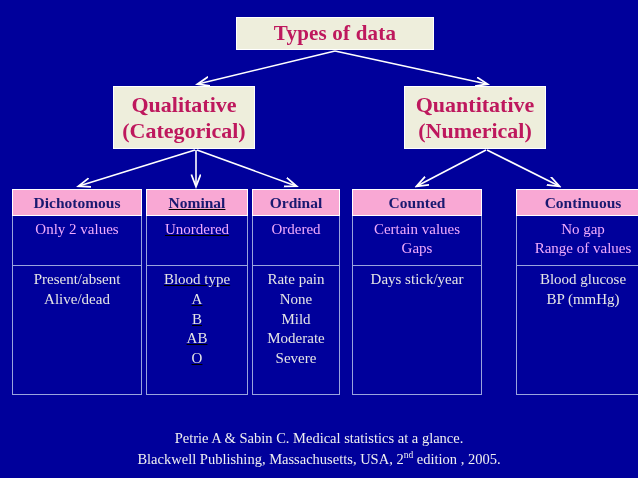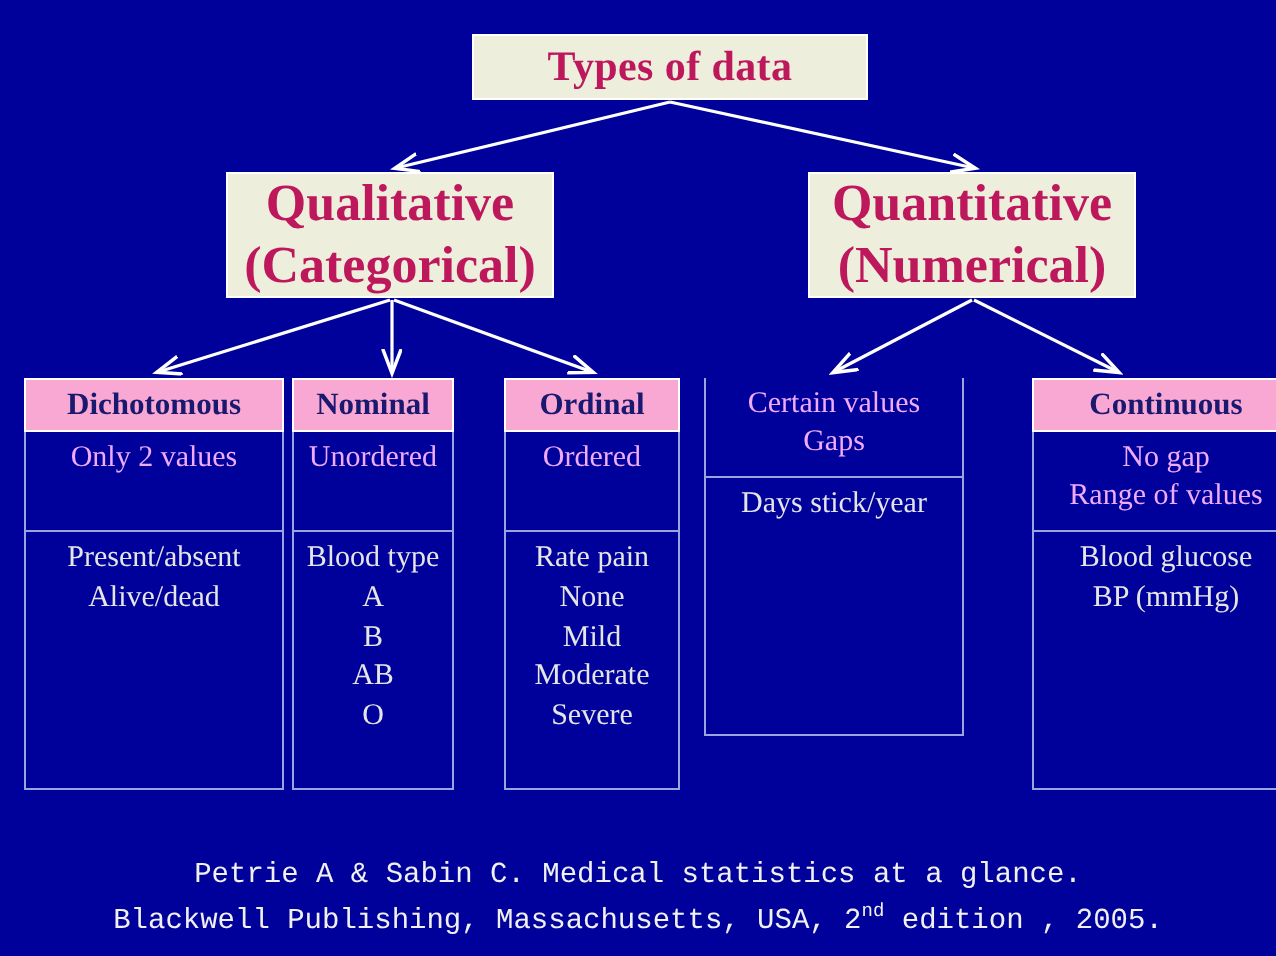--- a/index.html
+++ b/index.html
@@ -51,23 +51,23 @@
   #title-box {
     left: 236px;
     top: 17px;
     width: 198px;
     height: 33px;
     font-size: 21px;
     letter-spacing: 0.2px;
   }
 
   .tier2-box {
-    width: 164px;
+    width: 142px;
     height: 63px;
-    font-size: 26px;
+    font-size: 22px;
     top: 86px;
   }
   #qualitative-box { left: 113px; }
   #quantitative-box { left: 404px; }
   .tier2-box .line { display: block; white-space: nowrap; }
 
   
   .column {
     position: absolute;
     top: 189px;
@@ -104,37 +104,37 @@
     height: 129px;
     box-sizing: border-box;
     text-align: center;
     padding-top: 4px;
     line-height: 1.32;
   }
   .cellline { display: block; white-space: nowrap; }
 
   
   #col-dichotomous { left: 12px;  width: 130px; }
-  #col-nominal     { left: 146px; width: 81px; }
+  #col-nominal     { left: 146px; width: 102px; text-decoration: underline; }
   #col-ordinal     { left: 252px; width: 88px;  }
   #col-counted     { left: 352px; width: 130px; }
   #col-continuous  { left: 516px; width: 134px; }
 
   
   #footer {
     position: absolute;
     left: 0;
     top: 428px;
     width: 638px;
     text-align: center;
     color: #f0f0f0;
     font-size: 14.5px;
     line-height: 1.42;
   }
-  #footer .fline { display: block; white-space: nowrap; font-family: Liberation Mono, monospace; }
+  #footer .fline { display: block; white-space: nowrap; }
   #footer sup { font-size: 9.5px; vertical-align: super; }
 </style>
 </head>
 <body>
 
 <div id="slide">
 
   <svg id="connectors" viewBox="0 0 638 478" width="638" height="478" aria-hidden="true">
     <defs>
       <marker id="arrowhead" markerWidth="9" markerHeight="9" refX="7.2" refY="3.2" orient="auto" markerUnits="strokeWidth">
@@ -206,20 +206,21 @@
     <div class="col-examples">
       <span class="cellline">Rate pain</span>
       <span class="cellline">None</span>
       <span class="cellline">Mild</span>
       <span class="cellline">Moderate</span>
       <span class="cellline">Severe</span>
     </div>
   </div>
 
   <div id="col-counted" class="column">
+    <div class="col-header">Counted</div>
     <div class="col-desc">
       <span class="cellline">Certain values</span>
       <span class="cellline">Gaps</span>
     </div>
     <div class="col-examples">
       <span class="cellline">Days stick/year</span>
     </div>
   </div>
 
   <div id="col-continuous" class="column">

